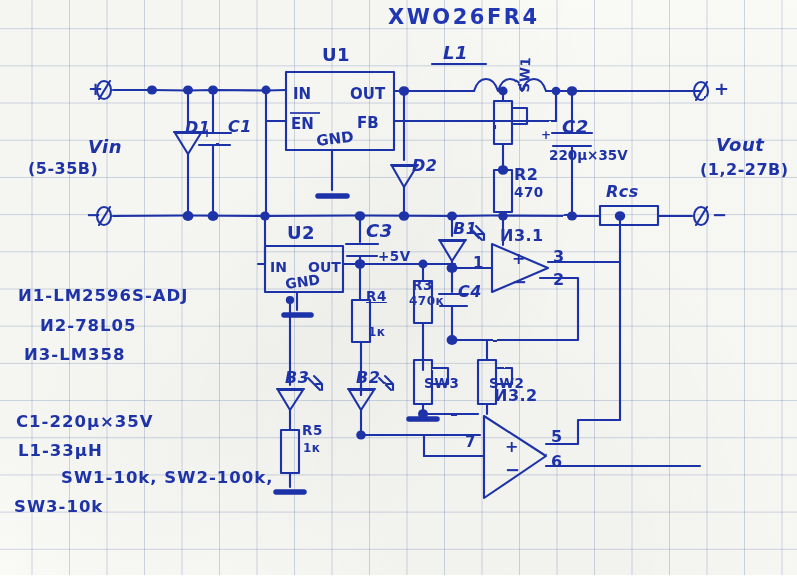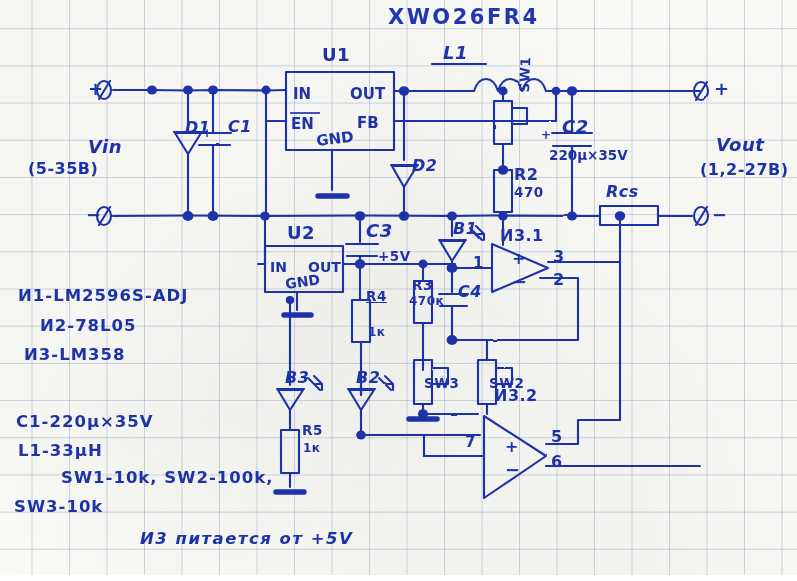--- a/index.html
+++ b/index.html
@@ -341,14 +341,13 @@
 
   <div class="hw t-list" style="left:18px; top:286px;">И1-LM2596S-ADJ</div>
   <div class="hw t-list" style="left:18px; top:316px;margin-left:22px;">И2-78L05</div>
   <div class="hw t-list" style="left:24px; top:345px;">И3-LM358</div>
 
   <div class="hw t-list" style="left:16px; top:412px;">C1-220μ×35V</div>
   <div class="hw t-list" style="left:18px; top:441px;">L1-33μH</div>
   <div class="hw t-list" style="left:25px; top:468px;margin-left:36px;">SW1-10k, SW2-100k,</div>
   <div class="hw t-list" style="left:14px; top:497px;">SW3-10k</div>
 
-  <div class="hw t-list ital" style="left:140px; top:529px; letter-spacing:1.5px;">И3 питается от +5V</div>
 </div>
 
 </body></html>

